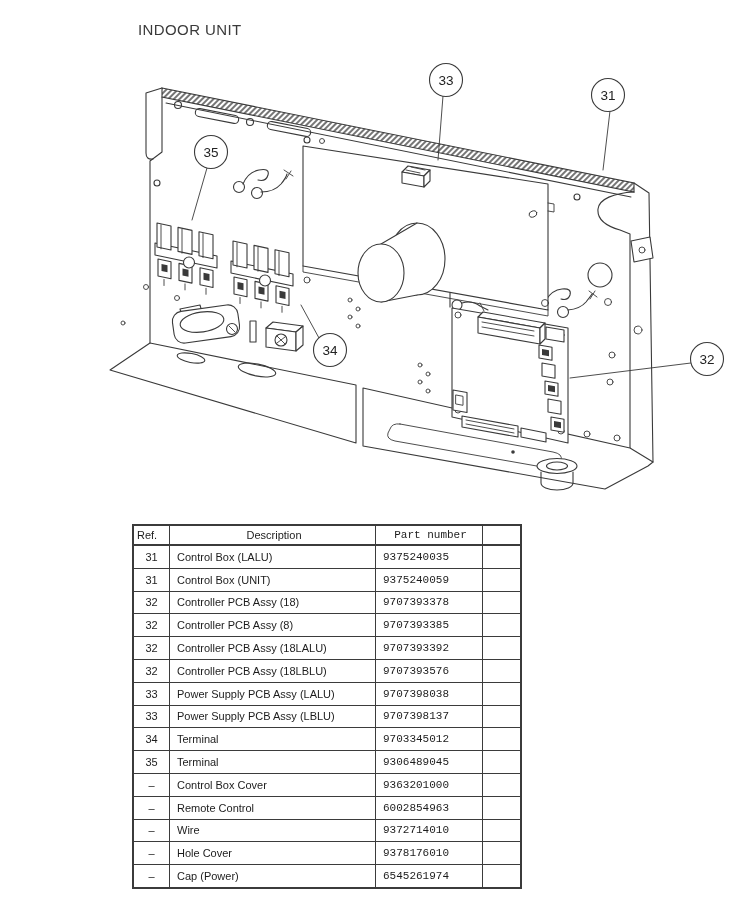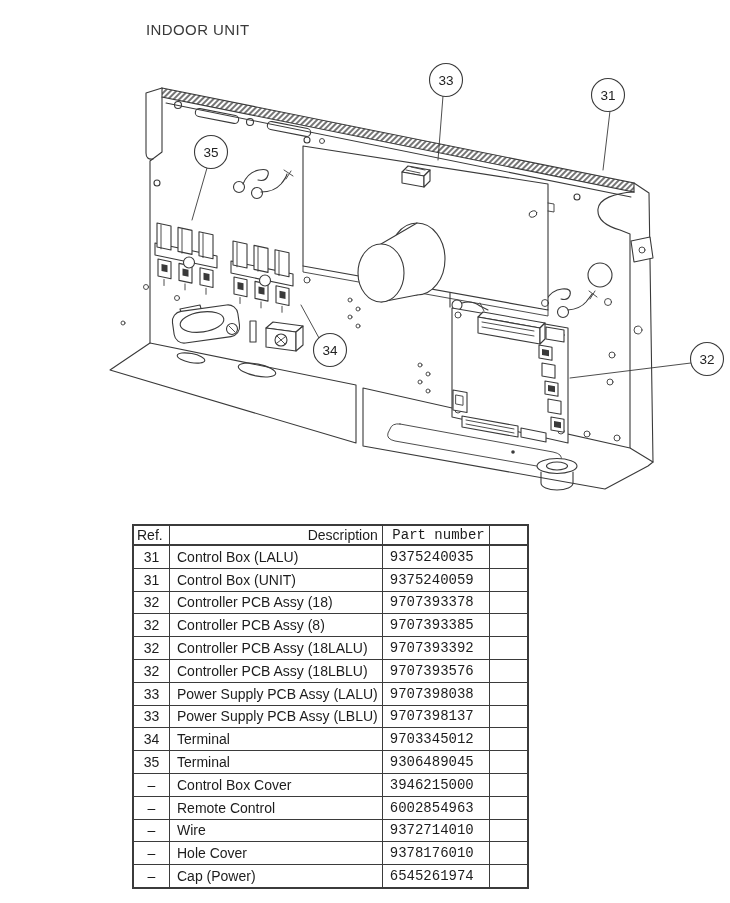--- a/index.html
+++ b/index.html
@@ -1,27 +1,27 @@
 <!DOCTYPE html>
 <html><head>
 <meta charset="utf-8">
 <style>
   html,body{margin:0;padding:0;background:#fff;}
   body{width:730px;height:903px;position:relative;font-family:"Liberation Sans",sans-serif;color:#222;overflow:hidden;}
-  .page-title{position:absolute;left:146px;top:21px;margin:0;font-size:15px;font-weight:400;letter-spacing:.4px;color:#3a3a3a;}
+  .page-title{position:absolute;left:138px;top:21px;margin:0;font-size:15px;font-weight:400;letter-spacing:.4px;color:#3a3a3a;}
   svg.diagram{position:absolute;left:0;top:0;}
   .ln{fill:none;stroke:#3a3a3a;stroke-width:1.1;stroke-linejoin:round;stroke-linecap:round;}
   .lnw{fill:#fff;stroke:#3a3a3a;stroke-width:1.1;stroke-linejoin:round;stroke-linecap:round;}
   .thin{stroke-width:.9;}
   .dk{fill:#3a3a3a;stroke:none;}
   .callout-num{font-family:"Liberation Sans",sans-serif;font-size:13.5px;fill:#222;text-anchor:middle;}
   table.parts-table{position:absolute;left:132px;top:524px;border-collapse:collapse;table-layout:fixed;
-    font-size:14px;color:#1c1c1c;border:2px solid #3b3b3b;}
+    font-size:11px;color:#1c1c1c;border:2px solid #3b3b3b;}
   .parts-table th,.parts-table td{border:1px solid #3b3b3b;overflow:hidden;white-space:nowrap;}
-  .parts-table thead th{height:18px;font-weight:400;text-align:right;padding:0 4px 0 7px;border-bottom:2px solid #3b3b3b;}
+  .parts-table thead th{height:18px;font-weight:400;text-align:center;padding:0 4px 0 7px;border-bottom:2px solid #3b3b3b;}
   .parts-table thead th.c-ref{text-align:left;padding-left:3px;}
   .parts-table tbody td{height:21.8px;padding:0 4px 0 7px;}
   .parts-table td.c-ref{text-align:center;padding:0;}
   .c-ref{width:28px;} .c-desc{width:194px;} .c-part{width:95px;font-family:Liberation Mono, monospace;} .c-blank{width:26px;}
 </style>
 </head>
 <body>
 
 <h1 class="page-title">INDOOR UNIT</h1>
 
@@ -304,21 +304,21 @@
       </tr>
       <tr>
         <td class="c-ref">35</td>
         <td class="c-desc">Terminal</td>
         <td class="c-part">9306489045</td>
         <td class="c-blank"></td>
       </tr>
       <tr>
         <td class="c-ref">–</td>
         <td class="c-desc">Control Box Cover</td>
-        <td class="c-part">3946215000</td>
+        <td class="c-part">9363201000</td>
         <td class="c-blank"></td>
       </tr>
       <tr>
         <td class="c-ref">–</td>
         <td class="c-desc">Remote Control</td>
         <td class="c-part">6002854963</td>
         <td class="c-blank"></td>
       </tr>
       <tr>
         <td class="c-ref">–</td>

